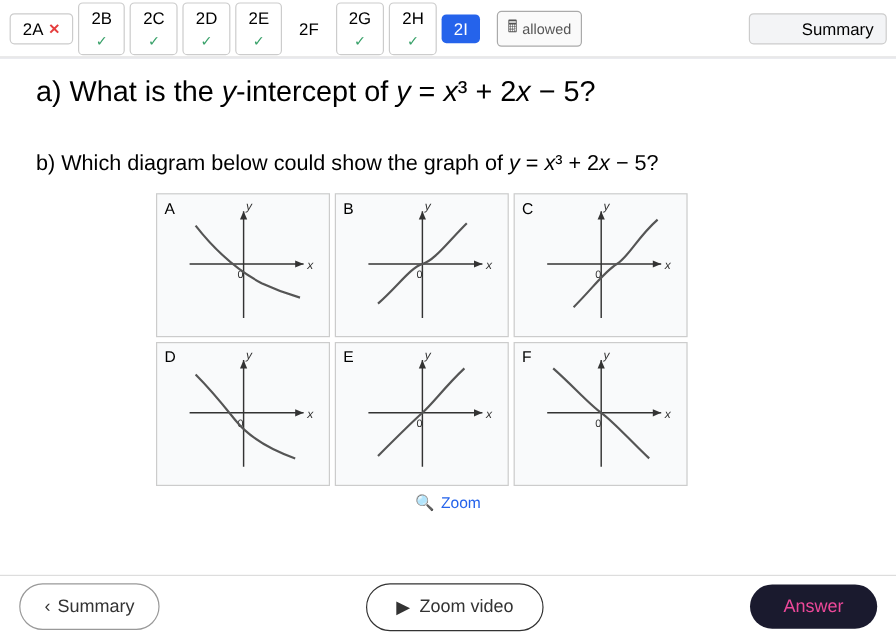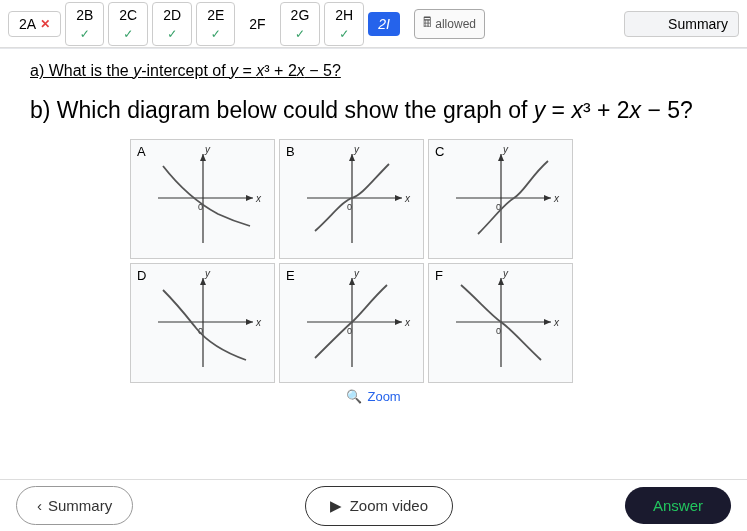--- a/index.html
+++ b/index.html
@@ -50,42 +50,40 @@
       color: #38a169;
       font-size: 12px;
     }
     .tab-item.plain {
       border: none;
     }
     .tab-item.active-blue {
       background: #2563eb;
       color: #fff;
       border-radius: 4px;
-      font-style: italic;
     }
     .tab-item.summary-tab {
       background: #f3f4f6;
       border: 1.5px solid #ccc;
       margin-left: auto;
       padding-left: 43px;
     }
 
     
     .main-content {
       padding: 12px 30px 0 30px;
     }
 
     .question-a {
-      font-size: 16px;
-      margin-bottom: 12px;
+      font-size: 24px;
+      margin-bottom: 30px;
       line-height: 1.4;
-      text-decoration: underline;
     }
     .question-b {
-      font-size: 23px;
+      font-size: 18px;
       margin-bottom: 12px;
       line-height: 1.4;
     }
 
     
     .diagram-grid {
       display: grid;
       grid-template-columns: repeat(3, 145px);
       grid-template-rows: repeat(2, 120px);
       gap: 4px;
@@ -170,21 +168,21 @@
       border-radius: 24px;
       font-size: 15px;
       cursor: pointer;
       background: #fff;
       color: #333;
     }
 
     .answer-btn {
       padding: 10px 28px;
       background: #1a1a2e;
-      color: #22c55e;
+      color: #ec4899;
       border: none;
       border-radius: 24px;
       font-size: 15px;
       cursor: pointer;
     }
 
     .separator-line {
       position: absolute;
       top: 48px;
       left: 0;

